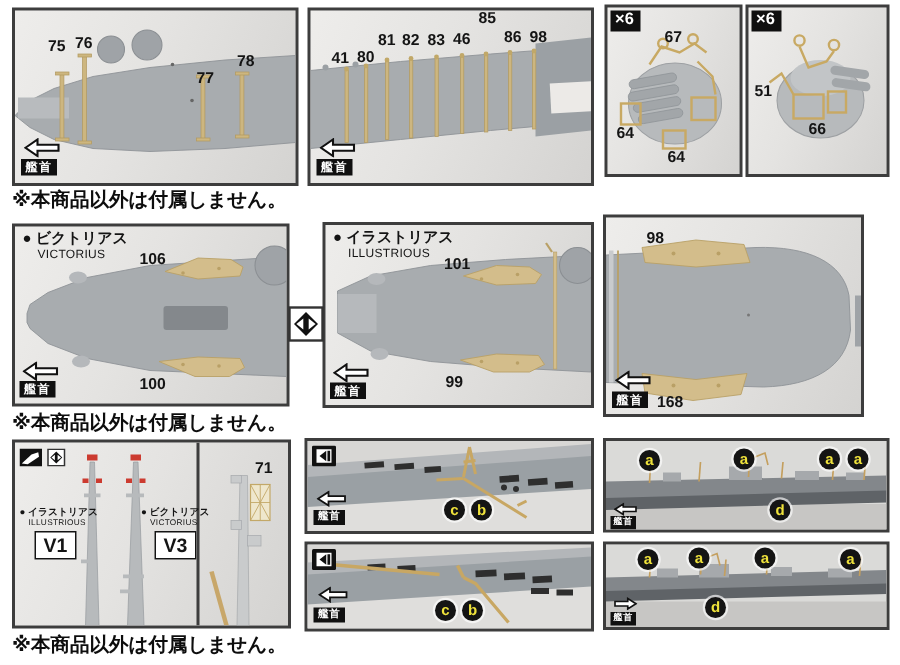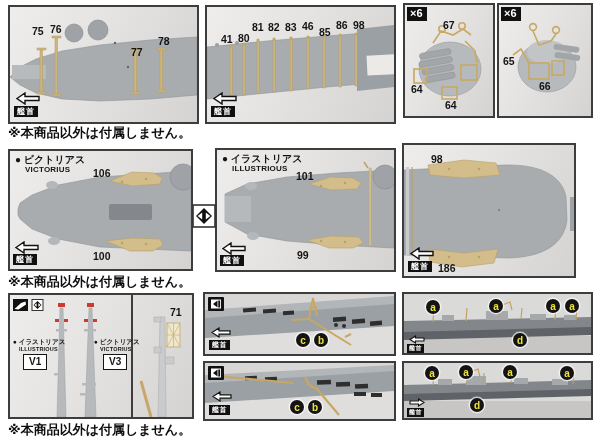--- a/index.html
+++ b/index.html
@@ -3,32 +3,32 @@
 <meta charset="utf-8">
 <style>
   html,body{margin:0;padding:0;background:#fdfdfd;}
   .sheet{position:relative;width:600px;height:443px;background:#ffffff;overflow:hidden;
          font-family:"Liberation Sans","DejaVu Sans",sans-serif;color:#141414;}
   .panel{position:absolute;border:2px solid #3d3d3d;box-sizing:border-box;overflow:hidden;
          background:linear-gradient(115deg,#eeedeb 0%,#e4e3e1 45%,#d4d3d1 100%);}
   .art{position:absolute;left:0;top:0;}
   .plabel{position:absolute;font-weight:bold;font-size:10.5px;line-height:1;color:#141414;white-space:nowrap;}
   .hdr-jp{position:absolute;font-weight:bold;font-size:10px;line-height:1;white-space:nowrap;}
-  .hdr-en{position:absolute;font-weight:bold;font-size:8px;line-height:1;letter-spacing:.2px;white-space:nowrap;text-align:right;}
+  .hdr-en{position:absolute;font-weight:normal;font-size:8px;line-height:1;letter-spacing:.2px;white-space:nowrap;text-align:right;}
   .note{position:absolute;font-weight:bold;font-size:13px;line-height:1;white-space:nowrap;color:#0d0d0d;}
   .bow-badge{position:absolute;background:#101010;color:#ffffff;font-weight:bold;font-size:8px;
              line-height:1.15;padding:1px 3px;letter-spacing:1px;white-space:nowrap;}
   .bow-badge.small{font-size:7px;letter-spacing:.5px;}
   .bow-badge.tiny{font-size:6px;letter-spacing:.5px;padding:1px 2px;}
   .qty-badge{position:absolute;left:2px;top:2px;background:#101010;color:#ffffff;font-weight:bold;
              font-size:11px;line-height:1;padding:1px 4px 2px 3px;}
   .lc{position:absolute;width:14px;height:14px;border-radius:50%;background:#141414;color:#efe23b;
       font-size:10px;font-weight:bold;display:flex;align-items:center;justify-content:center;
       box-shadow:0 0 0 1.5px rgba(255,255,255,.65);}
-  .vbox{position:absolute;border:1.5px solid #141414;background:#ffffff;font-size:10px;font-weight:bold;
+  .vbox{position:absolute;border:1.5px solid #141414;background:#ffffff;font-size:13px;font-weight:bold;
         line-height:1;padding:2px 5px;}
   .icon-abs{position:absolute;}
   .divider-v{position:absolute;background:#3d3d3d;}
 </style>
 </head>
 <body>
 
 <div class="sheet">
 
   <div class="panel" style="left:8px;top:5px;width:191px;height:119px">
@@ -93,21 +93,21 @@
           <circle cx="133" cy="28" r="1.6"></circle>
           <circle cx="149" cy="27" r="1.6"></circle>
       </g>
     </svg>
     <span class="plabel" style="left:14px;top:27px">41</span>
     <span class="plabel" style="left:31px;top:26px">80</span>
     <span class="plabel" style="left:45px;top:15px">81</span>
     <span class="plabel" style="left:61px;top:15px">82</span>
     <span class="plabel" style="left:78px;top:15px">83</span>
     <span class="plabel" style="left:95px;top:14px">46</span>
-    <span class="plabel" style="left:112px;top:20px">85</span>
+    <span class="plabel" style="left:112px;top:0">85</span>
     <span class="plabel" style="left:129px;top:13px">86</span>
     <span class="plabel" style="left:146px;top:13px">98</span>
     <svg class="icon-abs" style="left:6px;top:85px" width="24" height="13">
       <path d="M1,6.5 L9,1 L9,4.5 L23,4.5 L23,8.5 L9,8.5 L9,12 Z" fill="#ffffff" stroke="#111111" stroke-width="1.4"></path>
     </svg>
     <span class="bow-badge" style="left:4px;top:99px">艦首</span>
   </div>
 
   <div class="panel" style="left:403px;top:3px;width:92px;height:115px">
     <svg class="art" width="88" height="111" viewBox="0 0 88 111">
@@ -145,21 +145,21 @@
       <g fill="none" stroke="#c8a963" stroke-width="1.6">
         <circle cx="34" cy="22" r="3.4"></circle>
           <circle cx="57" cy="25" r="3.4"></circle>
         <path d="M34,26 L40,40 L52,36 L57,29"></path>
         <rect x="30" y="58" width="20" height="16"></rect>
           <rect x="53" y="56" width="12" height="14"></rect>
         <path d="M14,50 L22,44 L30,58"></path>
       </g>
     </svg>
     <span class="qty-badge">×6</span>
-    <span class="plabel" style="left:4px;top:51px">65</span>
+    <span class="plabel" style="left:4px;top:51px">51</span>
     <span class="plabel" style="left:40px;top:76px">66</span>
   </div>
 
   <span class="note" style="left:8px;top:126px">※本商品以外は付属しません。</span>
 
   <div class="panel" style="left:8px;top:149px;width:185px;height:122px">
     <svg class="art" width="181" height="118" viewBox="0 0 181 118">
       <path d="M181,20 L90,26 L48,34 L22,44 L10,52 L8,58 L8,64 L10,68 L22,78 L48,88 L90,96 L181,100 Z" fill="#a8acaf" stroke="#8f9397" stroke-width="0.6"></path>
       <circle cx="173" cy="26" r="13" fill="#9fa3a7" stroke="#8b8f93" stroke-width="0.7"></circle>
       <rect x="99" y="53" width="43" height="16" rx="2" fill="#84888c"></rect>
@@ -227,21 +227,21 @@
         <circle cx="75" cy="24" r="1.3" fill="#b9a066"></circle>
       <circle cx="45" cy="112" r="1.3" fill="#b9a066"></circle>
         <circle cx="75" cy="112" r="1.3" fill="#b9a066"></circle>
       <circle cx="95" cy="65" r="1" fill="#777"></circle>
     </svg>
     <span class="plabel" style="left:27px;top:9px">98</span>
     <svg class="icon-abs" style="left:6px;top:102px" width="24" height="13">
       <path d="M1,6.5 L9,1 L9,4.5 L23,4.5 L23,8.5 L9,8.5 L9,12 Z" fill="#ffffff" stroke="#111111" stroke-width="1.4"></path>
     </svg>
     <span class="bow-badge" style="left:4px;top:116px">艦首</span>
-    <span class="plabel" style="left:34px;top:118px">186</span>
+    <span class="plabel" style="left:34px;top:118px">168</span>
   </div>
 
   <span class="note" style="left:8px;top:275px">※本商品以外は付属しません。</span>
 
   <div class="panel" style="left:8px;top:293px;width:186px;height:126px">
     <svg class="art" width="182" height="122" viewBox="0 0 182 122">
       <polygon points="50,13 53,13 56,122 47,122" fill="#b7babc" stroke="#9a9ea1" stroke-width="0.5"></polygon>
       <rect x="46" y="34" width="11" height="2.5" fill="#b7babc"></rect>
       <rect x="44" y="78" width="9" height="2.5" fill="#b7babc"></rect>
       <rect x="48" y="8" width="7" height="4" fill="#cc3b30"></rect>

